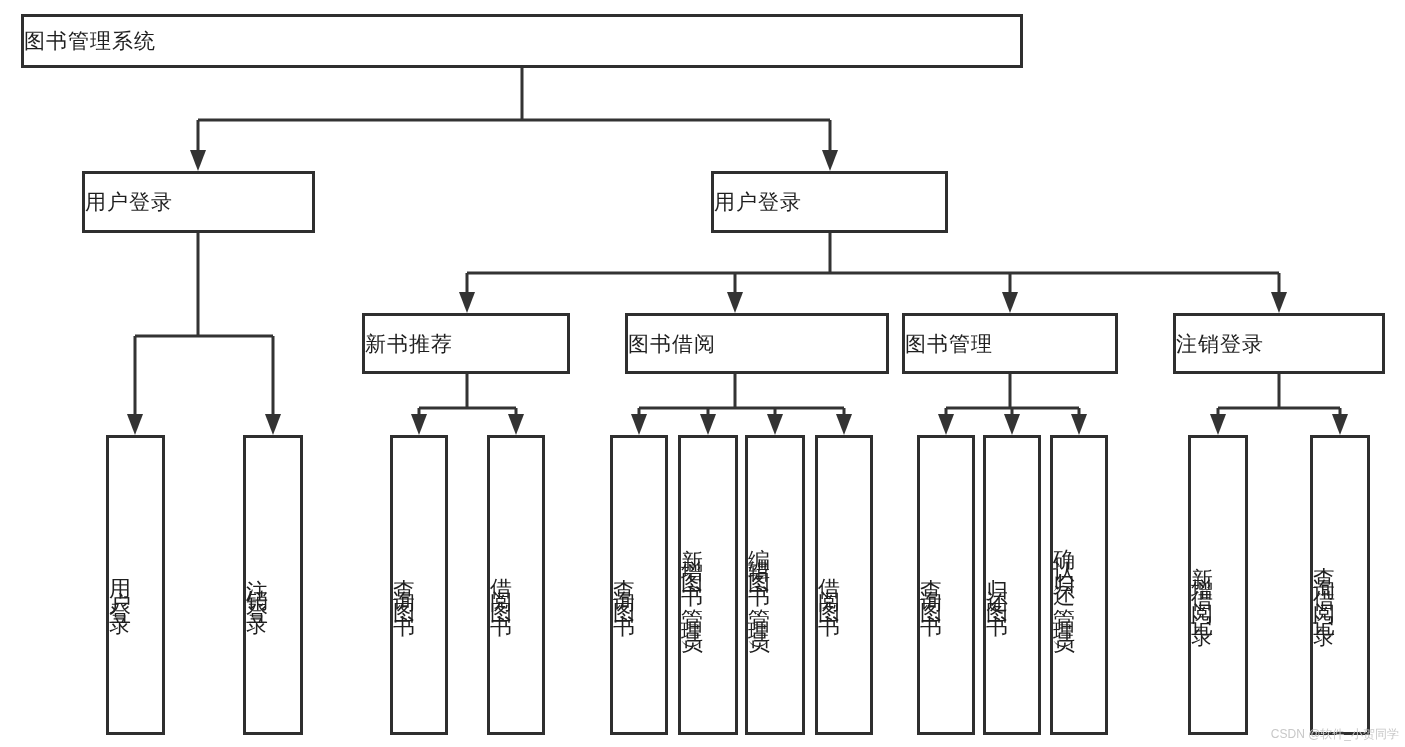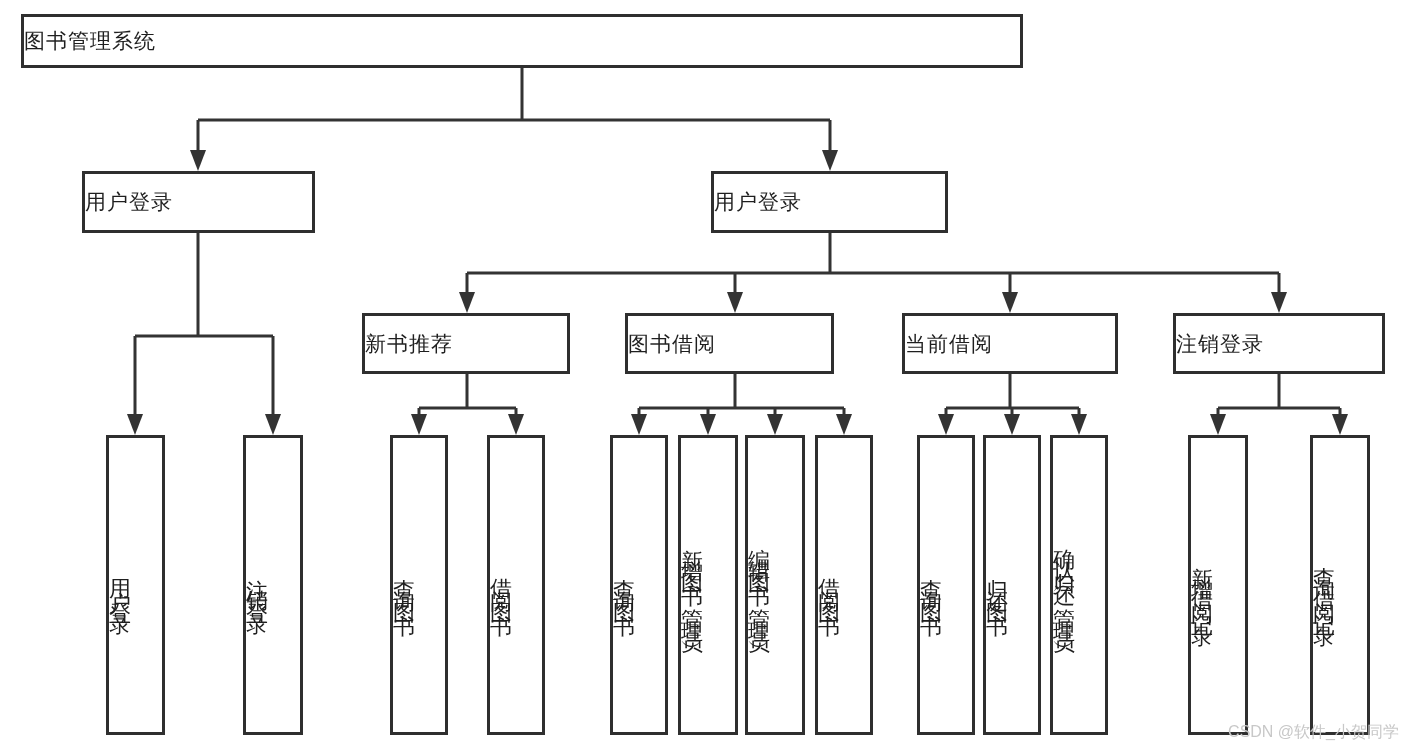--- a/index.html
+++ b/index.html
@@ -38,21 +38,21 @@
     writing-mode:vertical-rl;
     text-orientation:mixed;
     font-size:22px;
     letter-spacing:12px;
     line-height:1;
   }
   #watermark{
     position:absolute;
     right:6px;
     bottom:4px;
-    font-size:16px;
+    font-size:12px;
     color:var(--wm);
     white-space:nowrap;
   }
 </style>
 </head>
 <body>
 
 <div id="stage">
 
   <svg id="wires" viewBox="0 0 1405 747" xmlns="http://www.w3.org/2000/svg">
@@ -98,25 +98,25 @@
   <div class="box hbox" style="left:82px;top:171px;width:233px;height:62px">
     <span>用户登录</span>
   </div>
   <div class="box hbox" style="left:711px;top:171px;width:237px;height:62px">
     <span>用户登录</span>
   </div>
 
   <div class="box hbox" style="left:362px;top:313px;width:208px;height:61px">
     <span>新书推荐</span>
   </div>
-  <div class="box hbox" style="left:625px;top:313px;width:209px;height:61px">
+  <div class="box hbox" style="left:625px;top:313px;width:264px;height:61px">
     <span>图书借阅</span>
   </div>
   <div class="box hbox" style="left:902px;top:313px;width:216px;height:61px">
-    <span>当前借阅</span>
+    <span>图书管理</span>
   </div>
   <div class="box hbox" style="left:1173px;top:313px;width:212px;height:61px">
     <span>注销登录</span>
   </div>
 
   <div class="box vbox" style="left:106px;top:435px;width:59px;height:300px">
     <span>用户登录</span>
   </div>
   <div class="box vbox" style="left:243px;top:435px;width:60px;height:300px">
     <span>注销登录</span>

